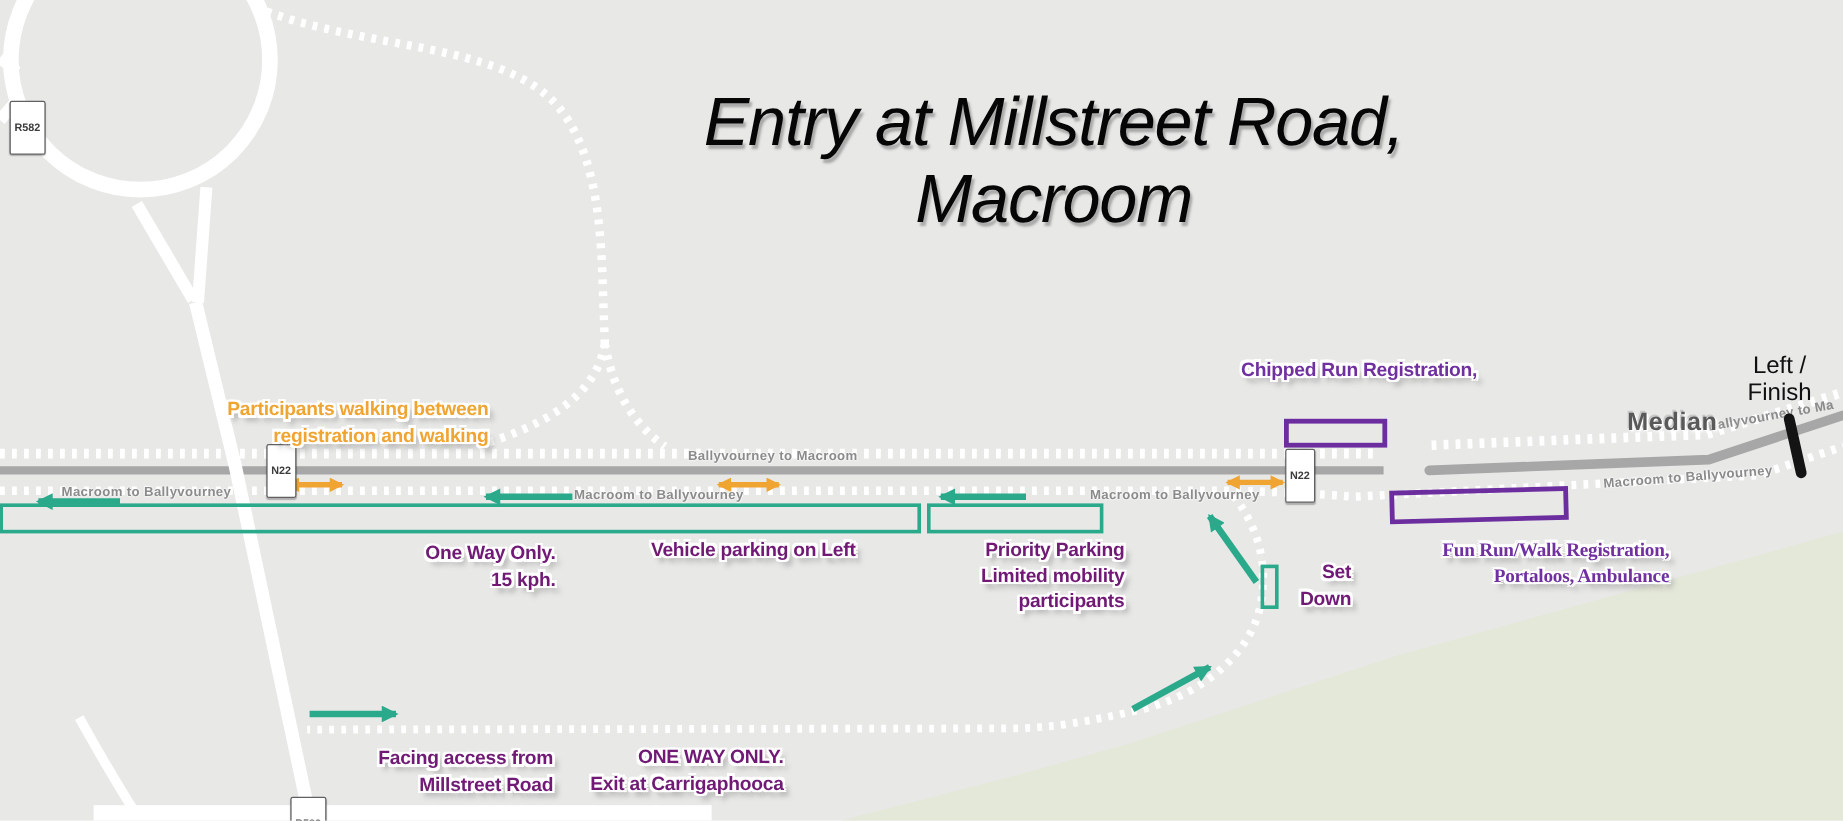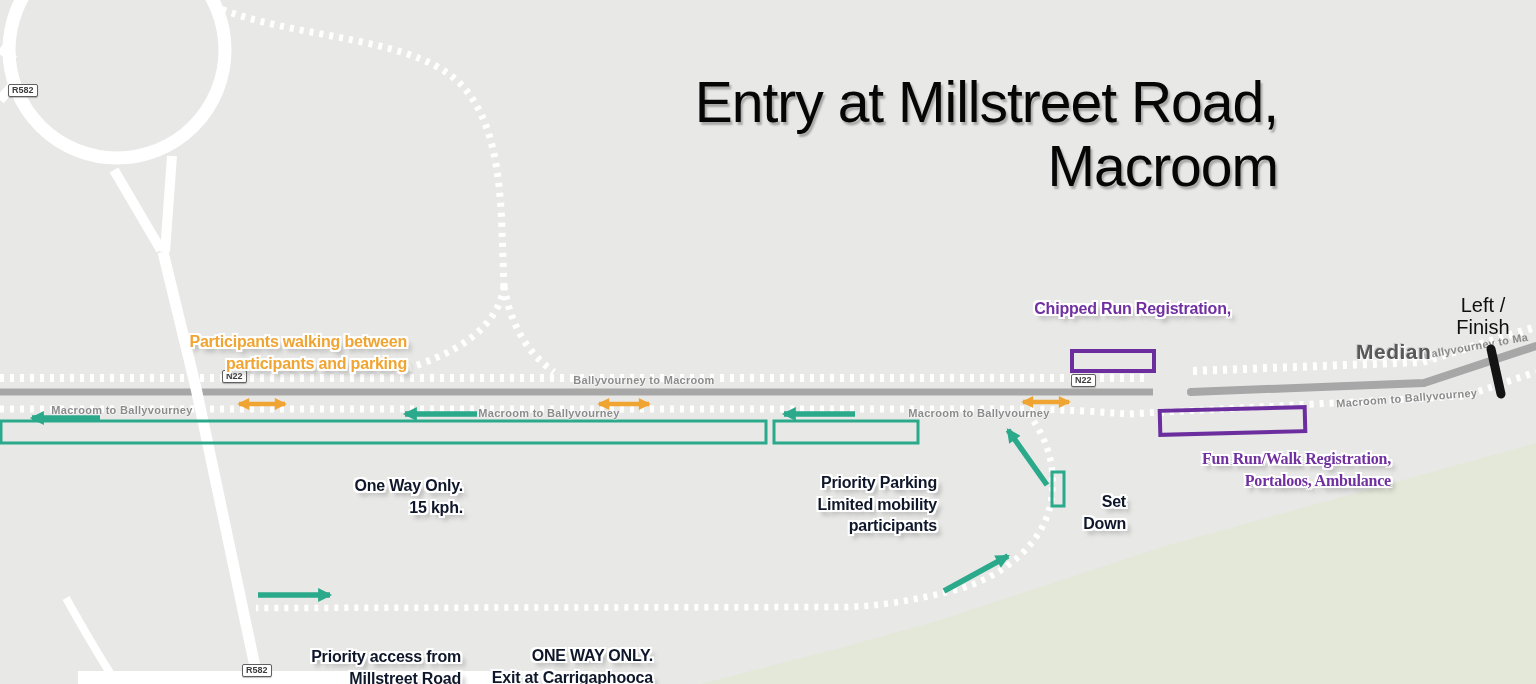--- a/index.html
+++ b/index.html
@@ -9,40 +9,41 @@
     font-family:"Liberation Sans", sans-serif;
   }
   #base{position:absolute;left:0;top:0;}
   .lbl{position:absolute;white-space:nowrap;}
   .road-label{
     color:#8b8b8b;font-size:11px;font-weight:700;letter-spacing:.3px;
     text-shadow:0 0 2px #fff,0 0 2px #fff,0 0 1px #fff;
   }
   .ctr{text-align:center;}
   .title{
-    left:478px;top:70px;width:800px;text-align:right;
+    left:478px;top:70px;width:800px;text-align:center;
     font-size:57px;line-height:64px;font-weight:400;color:#060606;
     letter-spacing:-1px;
     text-shadow:2px 3px 2px rgba(90,90,90,.45);
+    font-style:italic;
   }
   .ann{
     font-size:16px;line-height:21.5px;font-weight:700;text-align:right;
     letter-spacing:-.2px;
     text-shadow:
       -2px -2px 0 #fff, 0 -2px 0 #fff, 2px -2px 0 #fff,
       -2px 0 0 #fff, 2px 0 0 #fff,
       -2px 2px 0 #fff, 0 2px 0 #fff, 2px 2px 0 #fff,
       4px 5px 4px rgba(110,110,110,.55);
   }
-  .teal{color:#0f172a;margin-top:24px;}
+  .teal{color:#701a75;}
   .orange{color:#F0A431;}
   .purple{color:#7130A0;}
   .badge{
     position:absolute;background:#fff;border:1px solid #606060;border-radius:2px;
-    color:#3c3c3c;font-size:9px;font-weight:700;line-height:11px;padding:0 3px;
+    color:#3c3c3c;font-size:9px;font-weight:700;line-height:11px;padding:16px 3px;
     box-shadow:0 1px 1px rgba(0,0,0,.25);
   }
   .start-finish{
     left:1438px;top:294px;width:90px;text-align:center;
     font-size:20px;line-height:22px;color:#101010;
   }
   .median-lbl{
     left:1356px;top:340px;font-size:21px;font-weight:700;color:#595959;
     letter-spacing:.5px;
     text-shadow:1px 1px 0 #fff,-1px -1px 0 #c9c9c9,2px 2px 3px rgba(255,255,255,.9);
@@ -122,44 +123,45 @@
   <div class="lbl road-label ctr" style="left:1336px;top:392px;width:140px;transform:rotate(-4.5deg);">Macroom to Ballyvourney</div>
 
   <div class="lbl median-lbl">Median</div>
   <div class="lbl start-finish">
     <div>Left /</div>
     <div>Finish</div>
   </div>
 
   <div class="lbl ann orange" style="left:167px;top:331px;width:240px;">
     <div>Participants walking between</div>
-    <div>participants and parking</div>
+    <div>registration and walking</div>
   </div>
 
   <div class="lbl ann teal" style="left:303px;top:451px;width:160px;">
     <div>One Way Only.</div>
     <div>15 kph.</div>
   </div>
 
   <div class="lbl ann teal" style="left:513px;top:448px;width:200px;">
+    <div>Vehicle parking on Left</div>
   </div>
 
   <div class="lbl ann teal" style="left:757px;top:448px;width:180px;">
     <div>Priority Parking</div>
     <div>Limited mobility</div>
     <div>participants</div>
   </div>
 
   <div class="lbl ann teal" style="left:1056px;top:467px;width:70px;">
     <div>Set</div>
     <div>Down</div>
   </div>
 
   <div class="lbl ann teal" style="left:281px;top:622px;width:180px;">
-    <div>Priority access from</div>
+    <div>Facing access from</div>
     <div>Millstreet Road</div>
   </div>
 
   <div class="lbl ann teal" style="left:453px;top:621px;width:200px;">
     <div>ONE WAY ONLY.</div>
     <div>Exit at Carrigaphooca</div>
   </div>
 
   <div class="lbl ann purple" style="left:1011px;top:298px;width:220px;">
     <div>Chipped Run Registration,</div>

